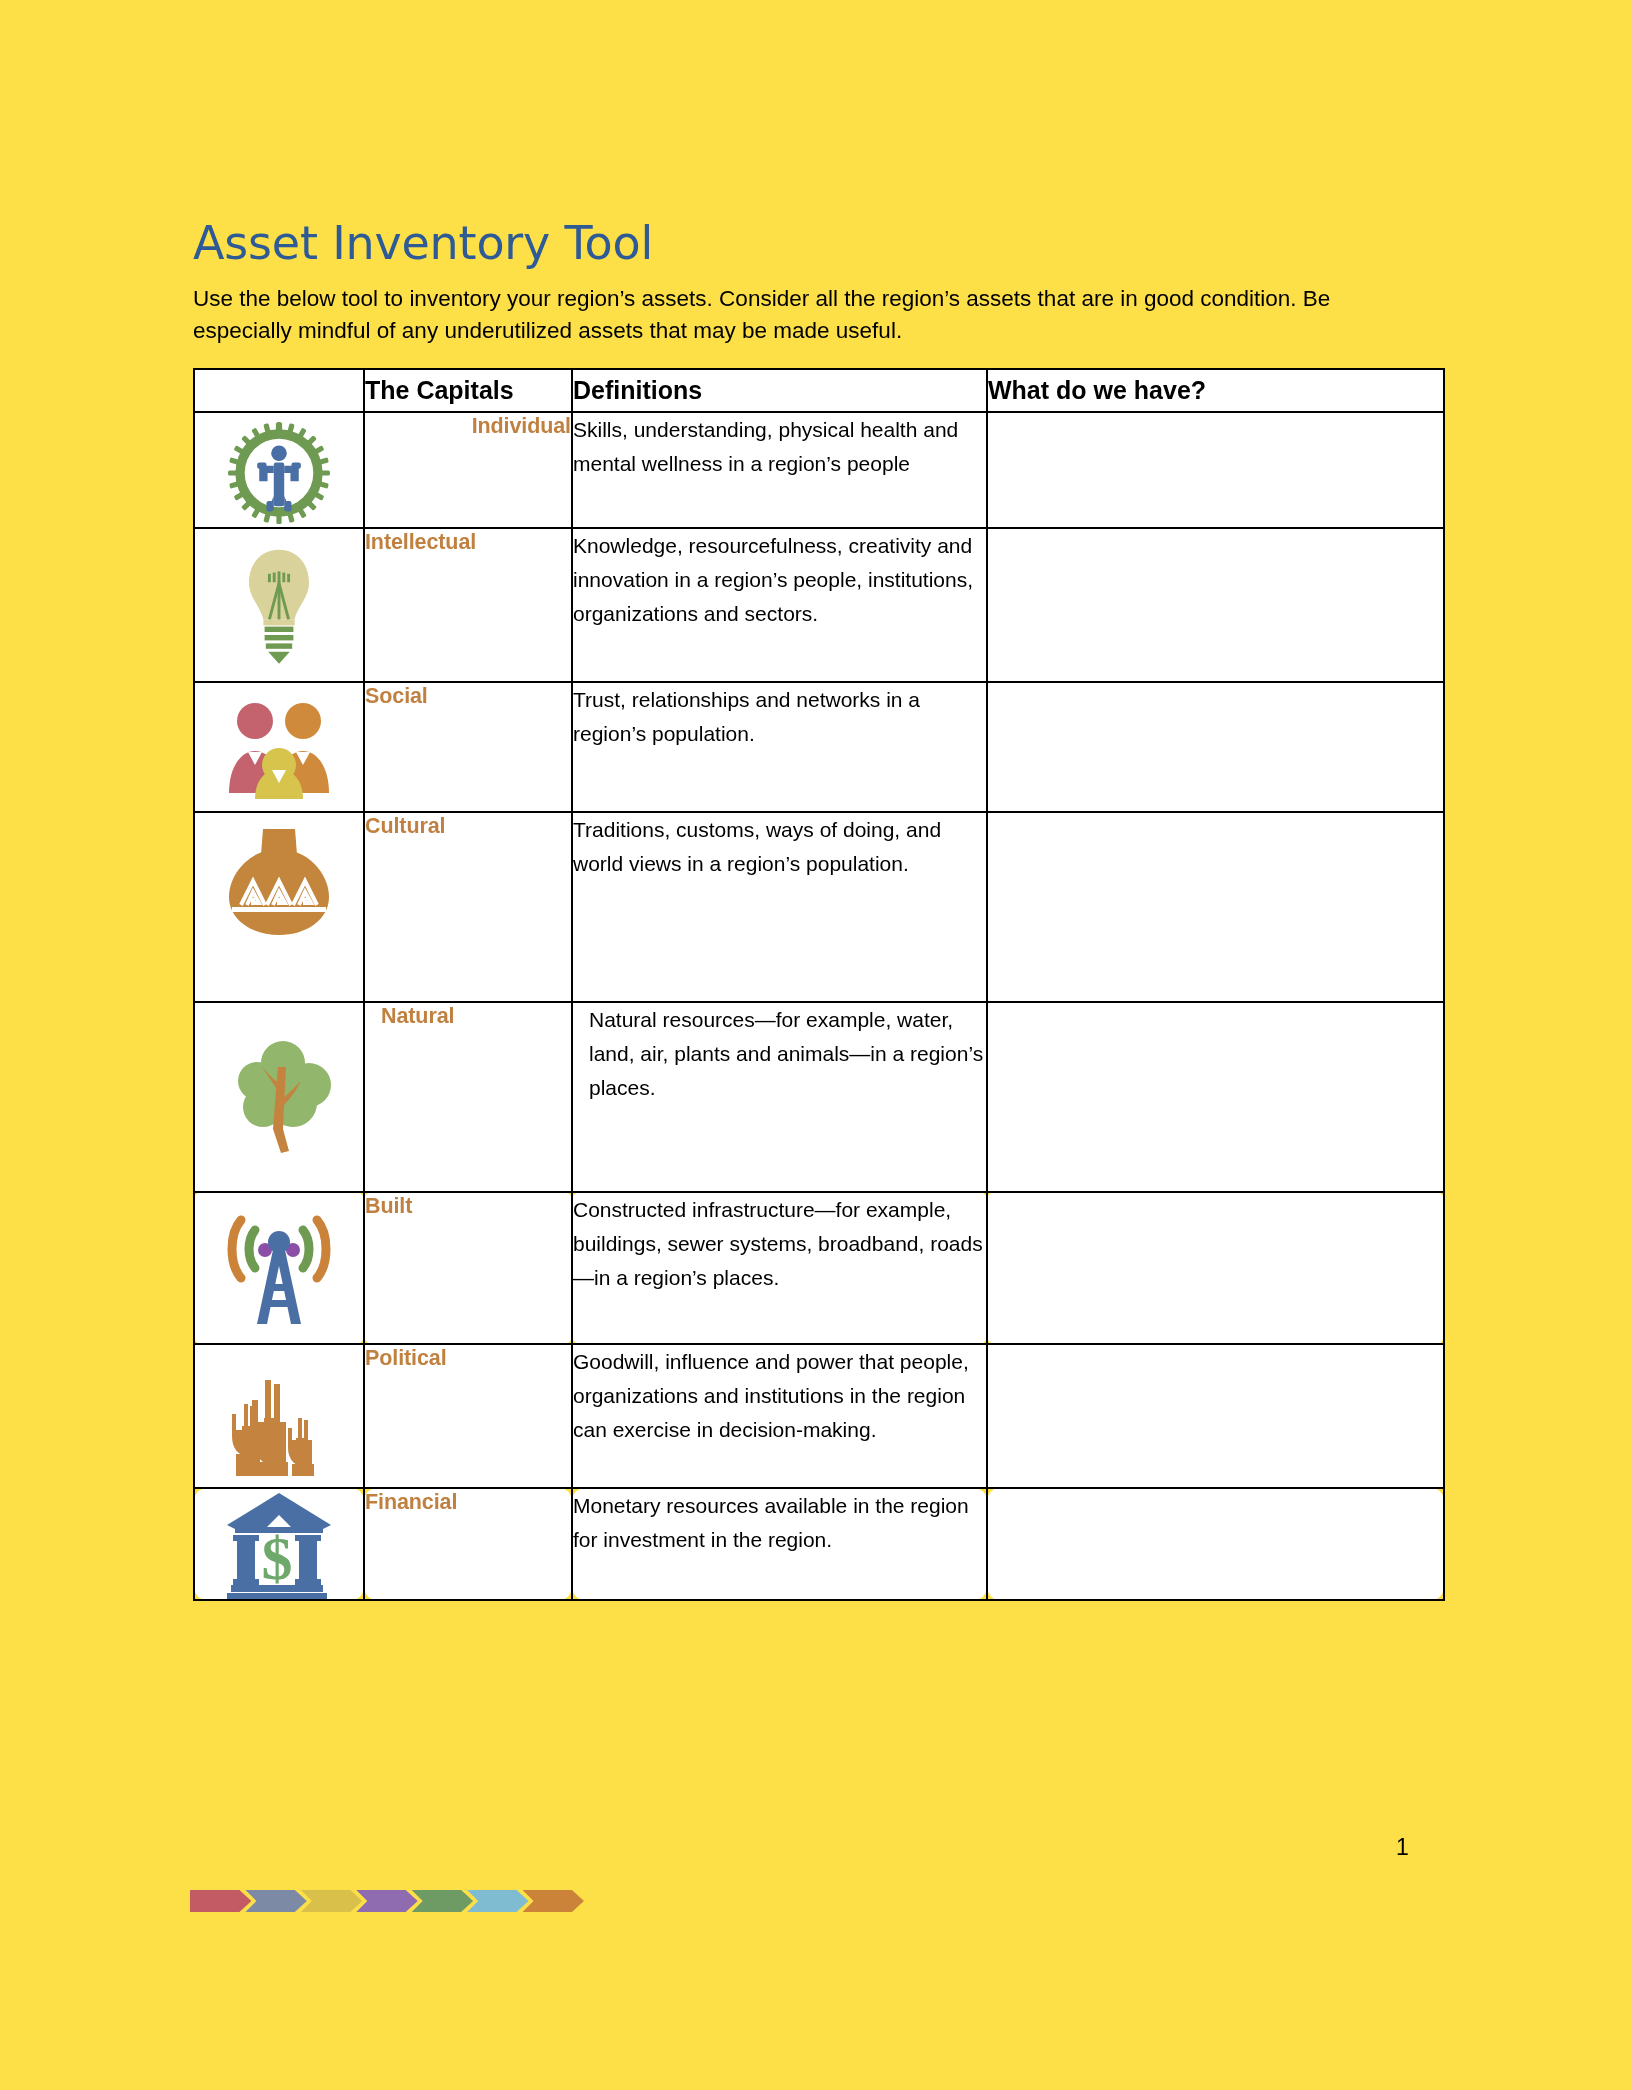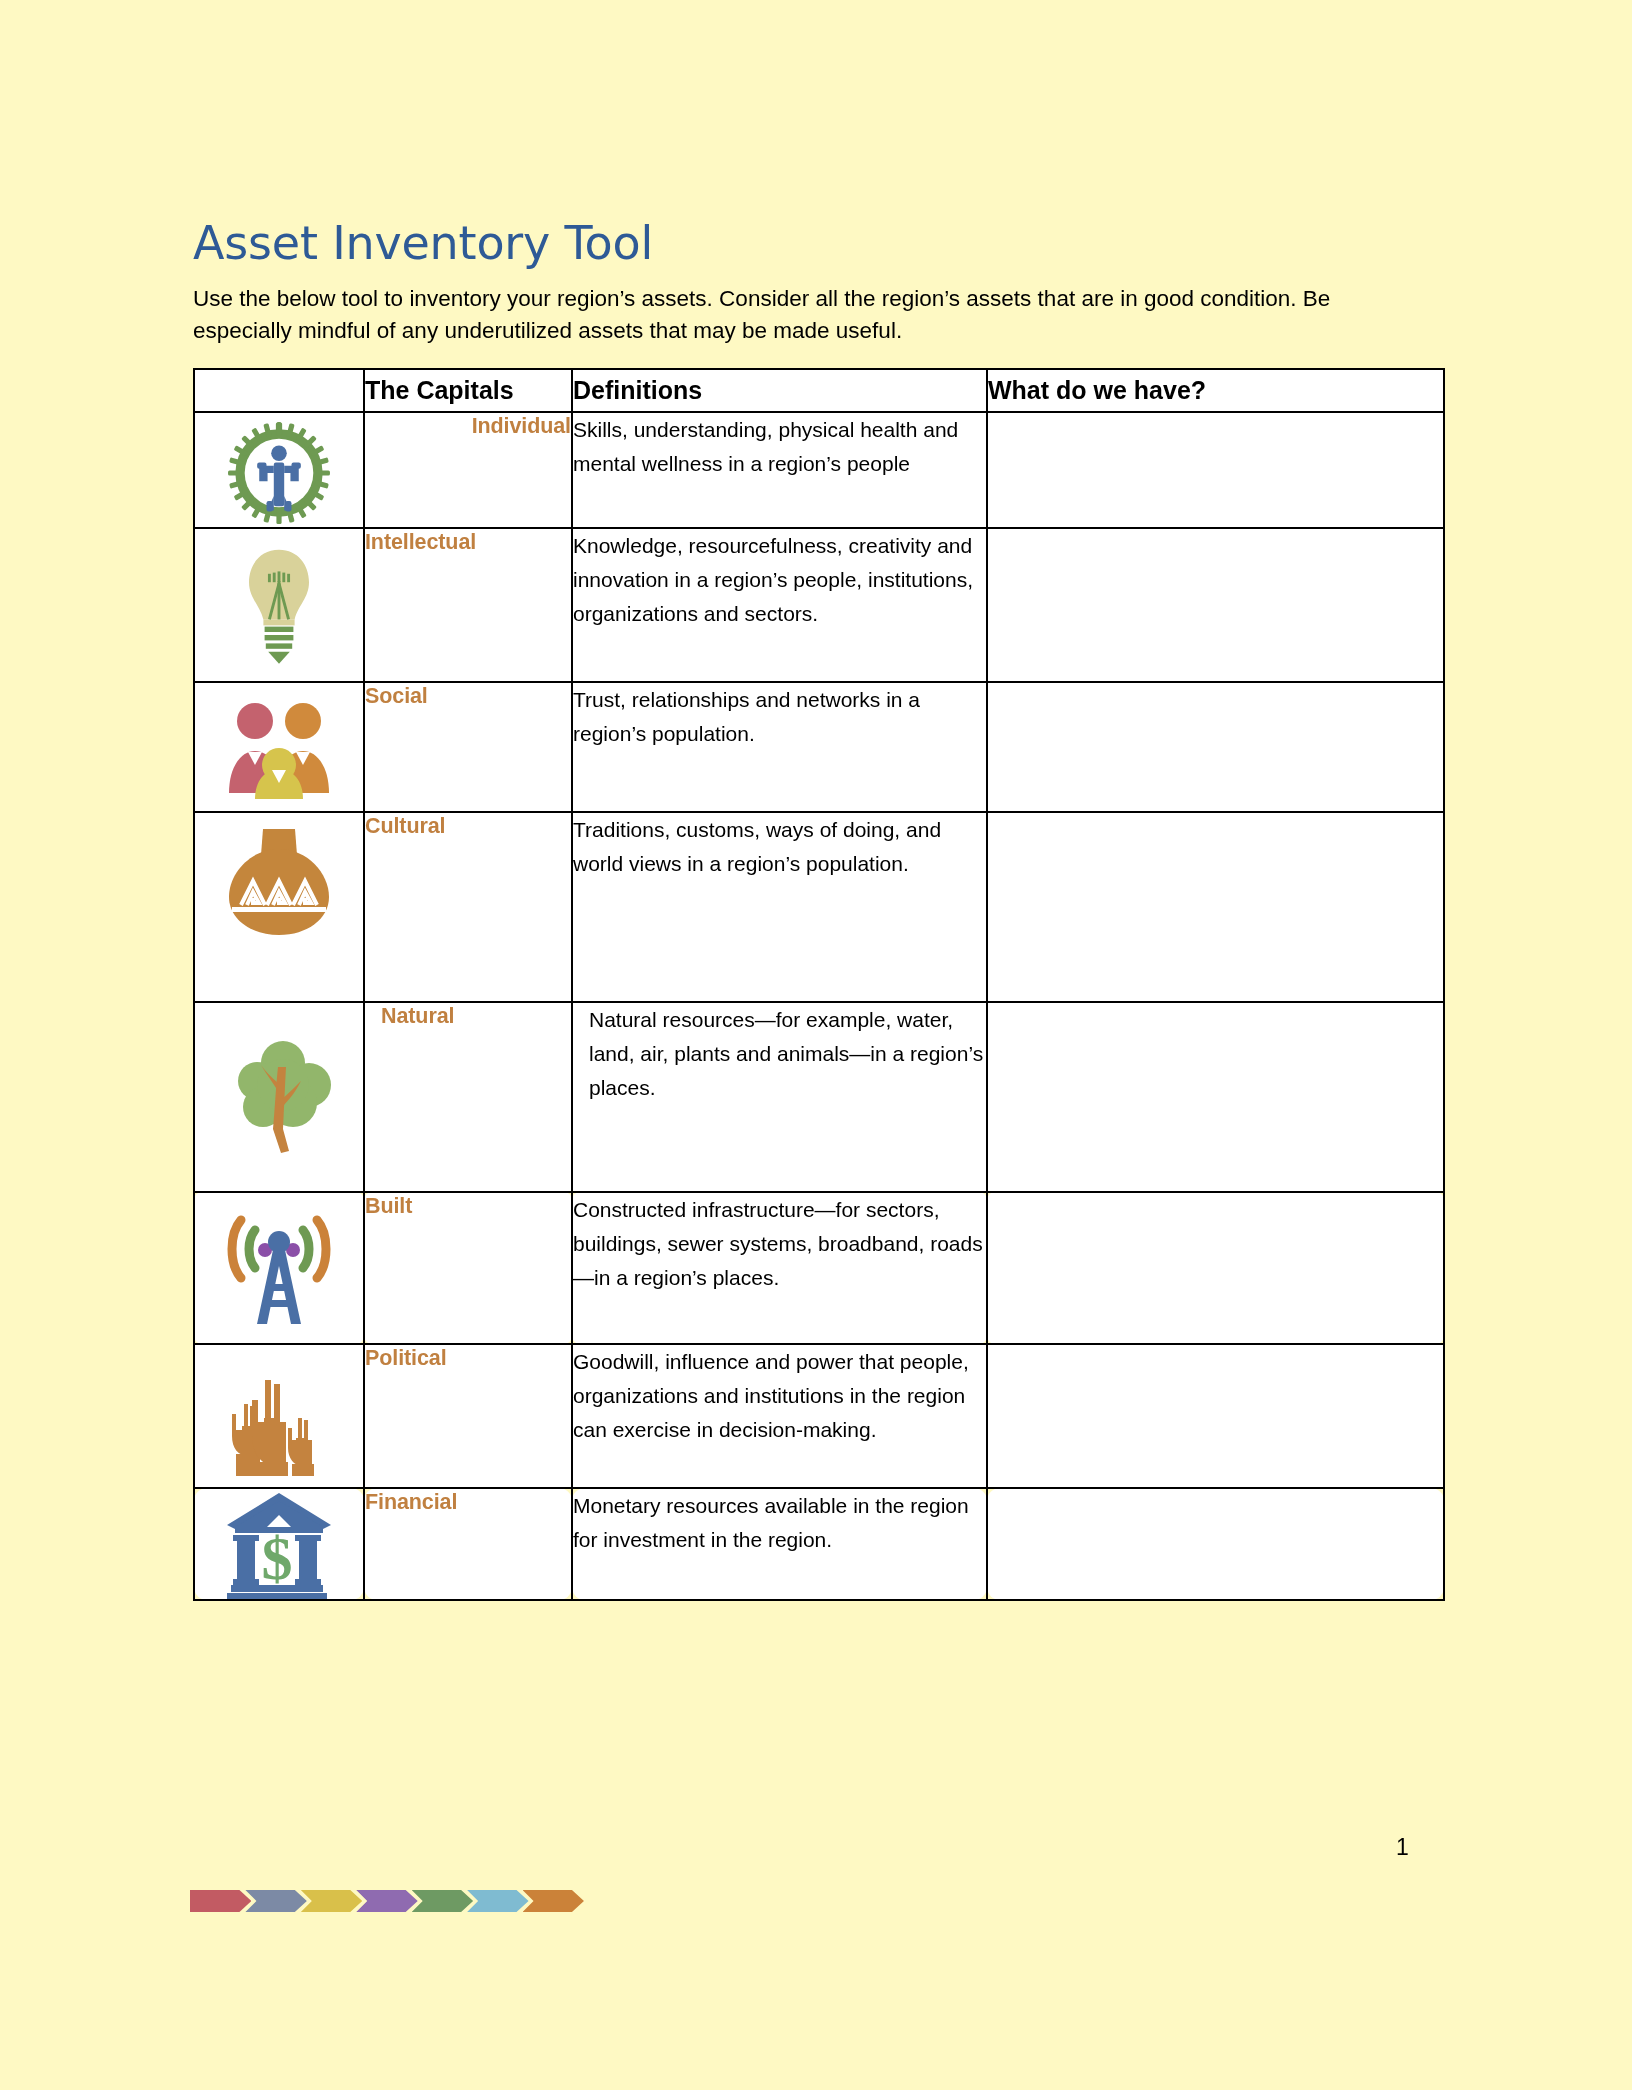--- a/index.html
+++ b/index.html
@@ -15,21 +15,21 @@
     font-family: "Liberation Sans", sans-serif;
     color: #000000;
     overflow: hidden;
   }
 
   .page {
     position: absolute;
     left: 0; top: 0;
     width: 1632px;
     height: 2090px;
-    background: #fef9c3;
+    background: #fde047;
   }
 
   .content {
     position: absolute;
     left: 193px;
     top: 218px;
     width: 1250px;
   }
 
   
@@ -375,21 +375,21 @@
                 <g fill="#4A6FA5">
                   <circle cx="58" cy="36" r="11"></circle>
                   <path d="M52 44 L64 44 L80 118 L70 118 L58 60 L46 118 L36 118 Z"></path>
                   <rect x="48" y="78" width="20" height="7" rx="2"></rect>
                   <rect x="44" y="94" width="28" height="7" rx="2"></rect>
                 </g>
               </svg>
             </div>
           </td>
           <td class="cap-name" style="color: rgb(192, 128, 64);">Built</td>
-          <td class="cap-def">Constructed infrastructure—for sectors, buildings, sewer systems, broadband, roads—in a region’s places.</td>
+          <td class="cap-def">Constructed infrastructure—for example, buildings, sewer systems, broadband, roads—in a region’s places.</td>
           <td class="cap-have"></td>
         </tr>
 
         <tr class="r-6">
           <td class="cap-icon-cell">
             <div class="icon-wrap mid">
               <svg width="114" height="120" viewBox="0 0 114 120" aria-hidden="true">
                 <g fill="#C4833F">
 
                   <path d="M20 52 L20 74 L14 74 L14 58 L10 58 L10 80 C10 92 16 100 26 100 L36 100 L36 74 L32 74 L32 50 L28 50 L28 70 L26 70 L26 48 L22 48 L22 70 L20 70 Z"></path>

